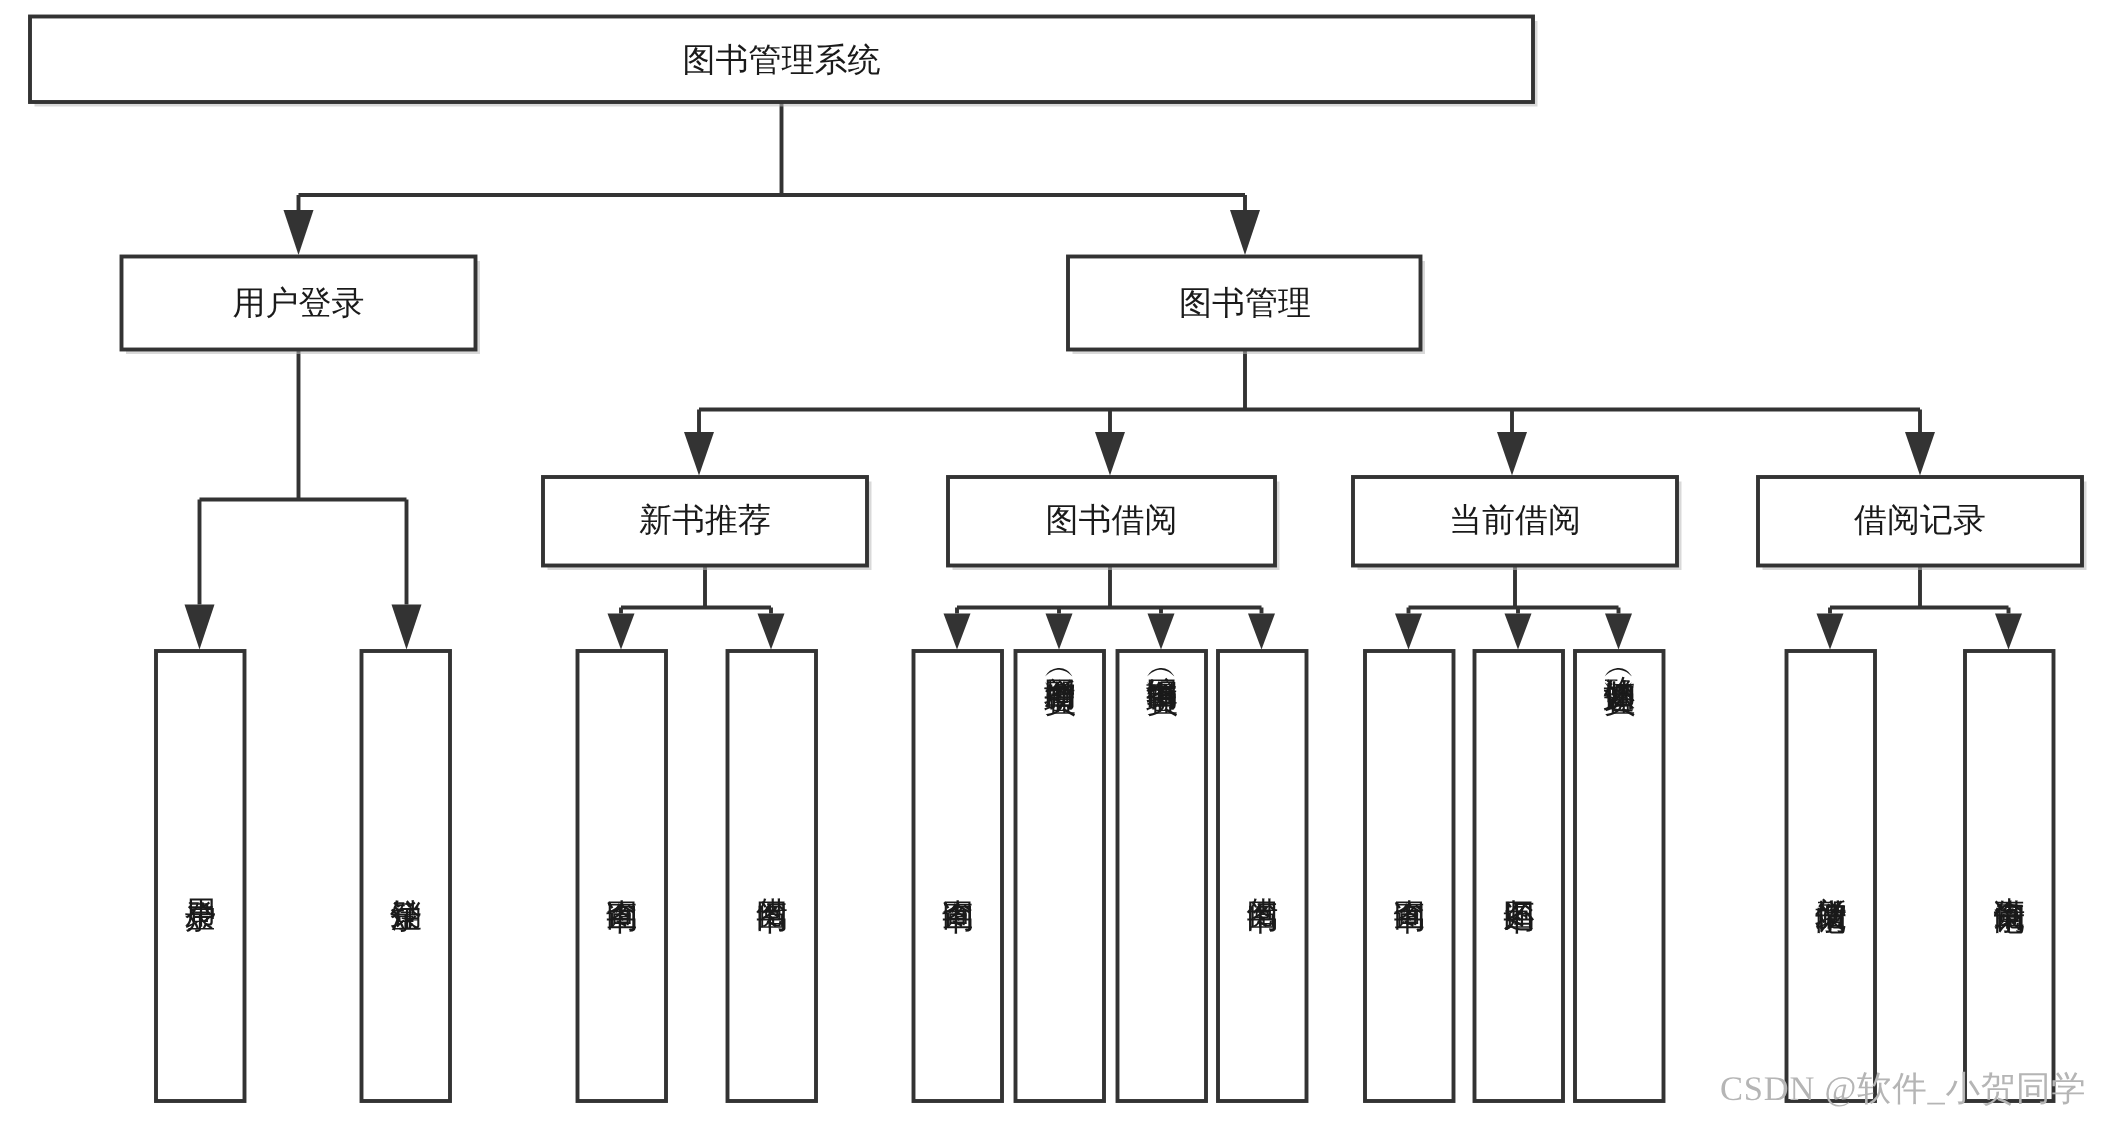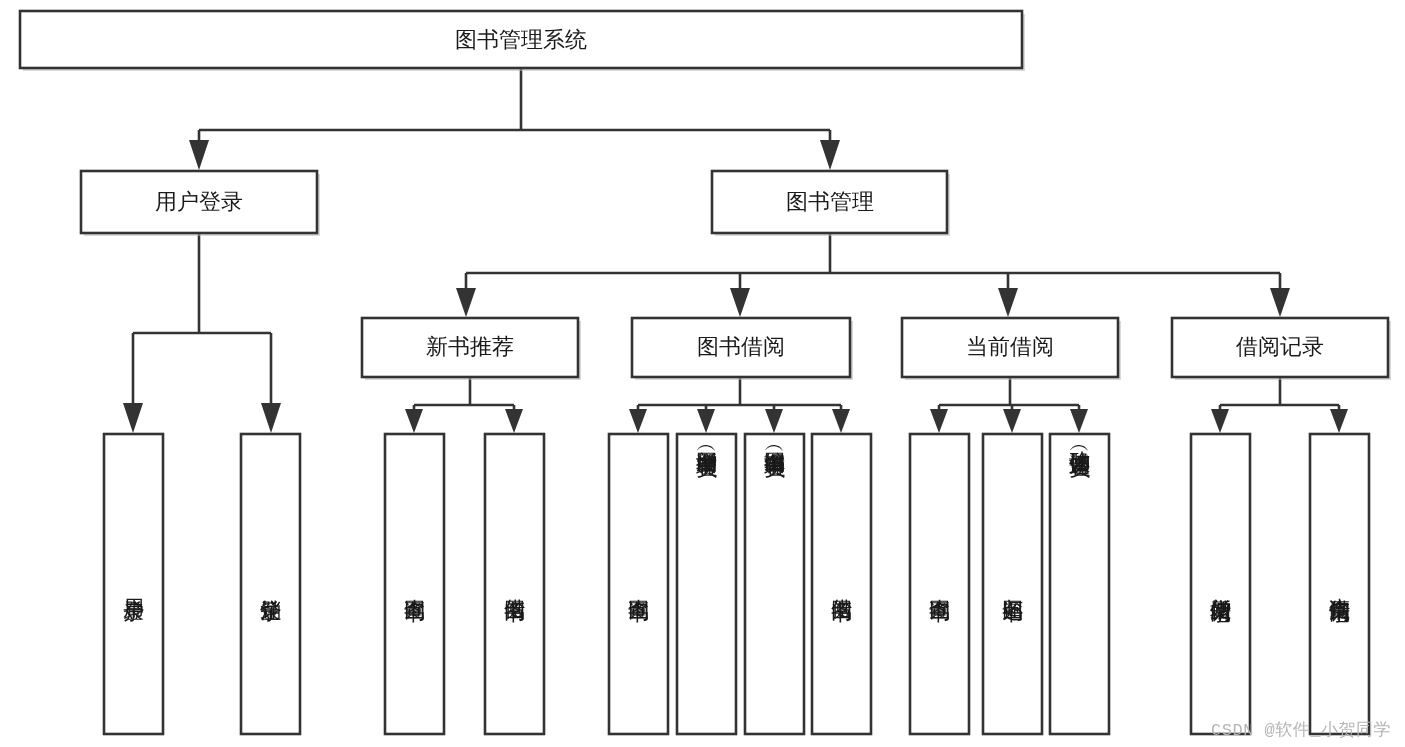--- a/index.html
+++ b/index.html
@@ -69,22 +69,22 @@
     line-height: 1.06;
     color: #1a1a1a;
     letter-spacing: 1px;
     white-space: nowrap;
   }
   .watermark {
     position: absolute;
     right: 14px;
     bottom: 6px;
     color: #b5b5b5;
-    font-size: 17px;
-    font-family: Liberation Mono, monospace;
+    font-size: 23px;
+    font-family: Liberation Serif, serif;
     letter-spacing: 0.5px;
     user-select: none;
   }
 </style>
 </head>
 <body>
 
 <div id="diagram-root">
 
   <svg id="flowchart" viewBox="0 0 1405 747" xmlns="http://www.w3.org/2000/svg">

